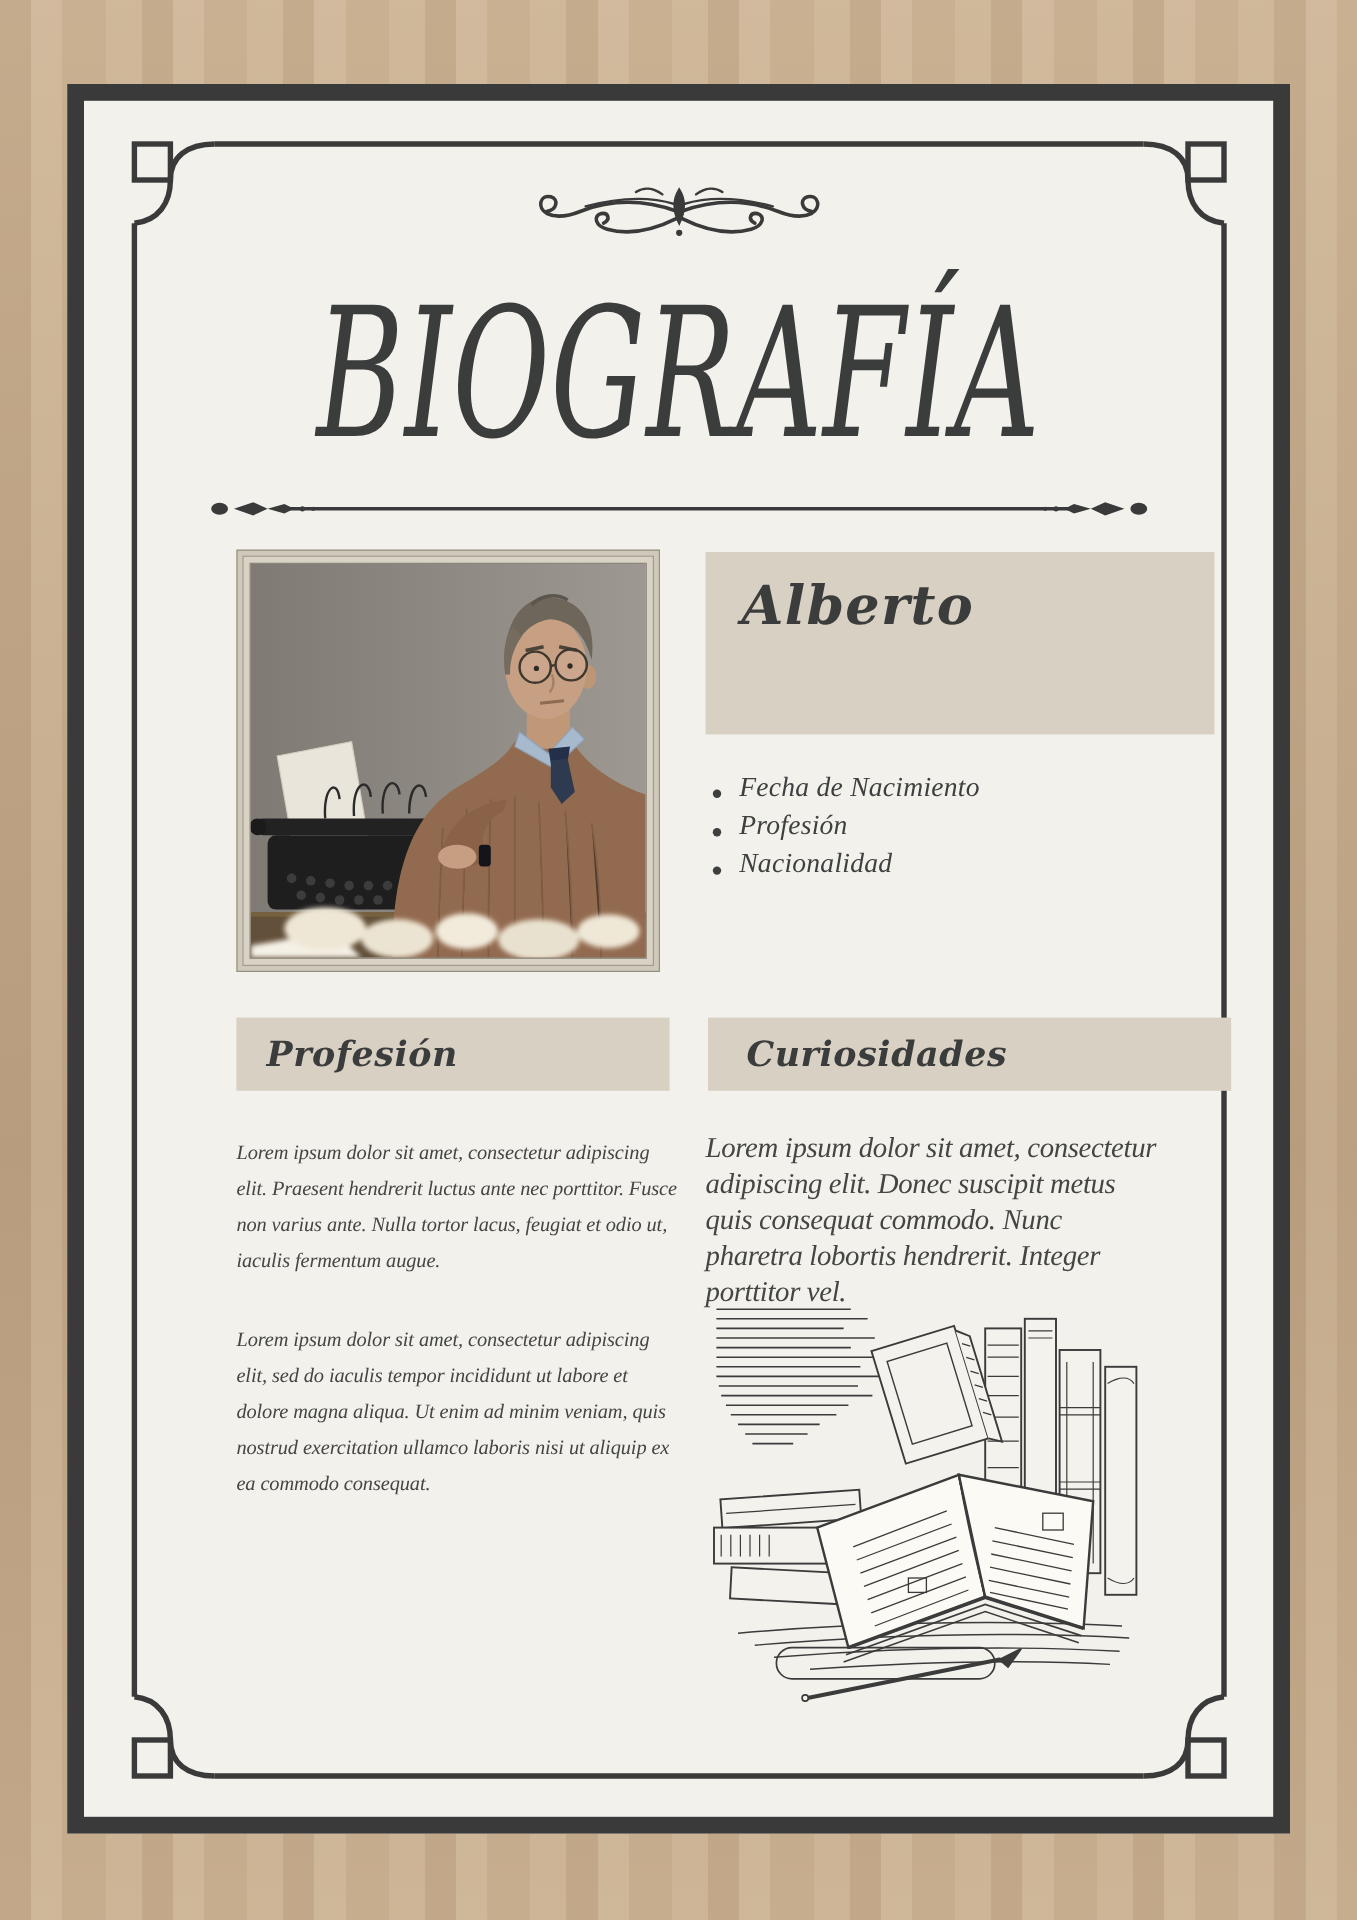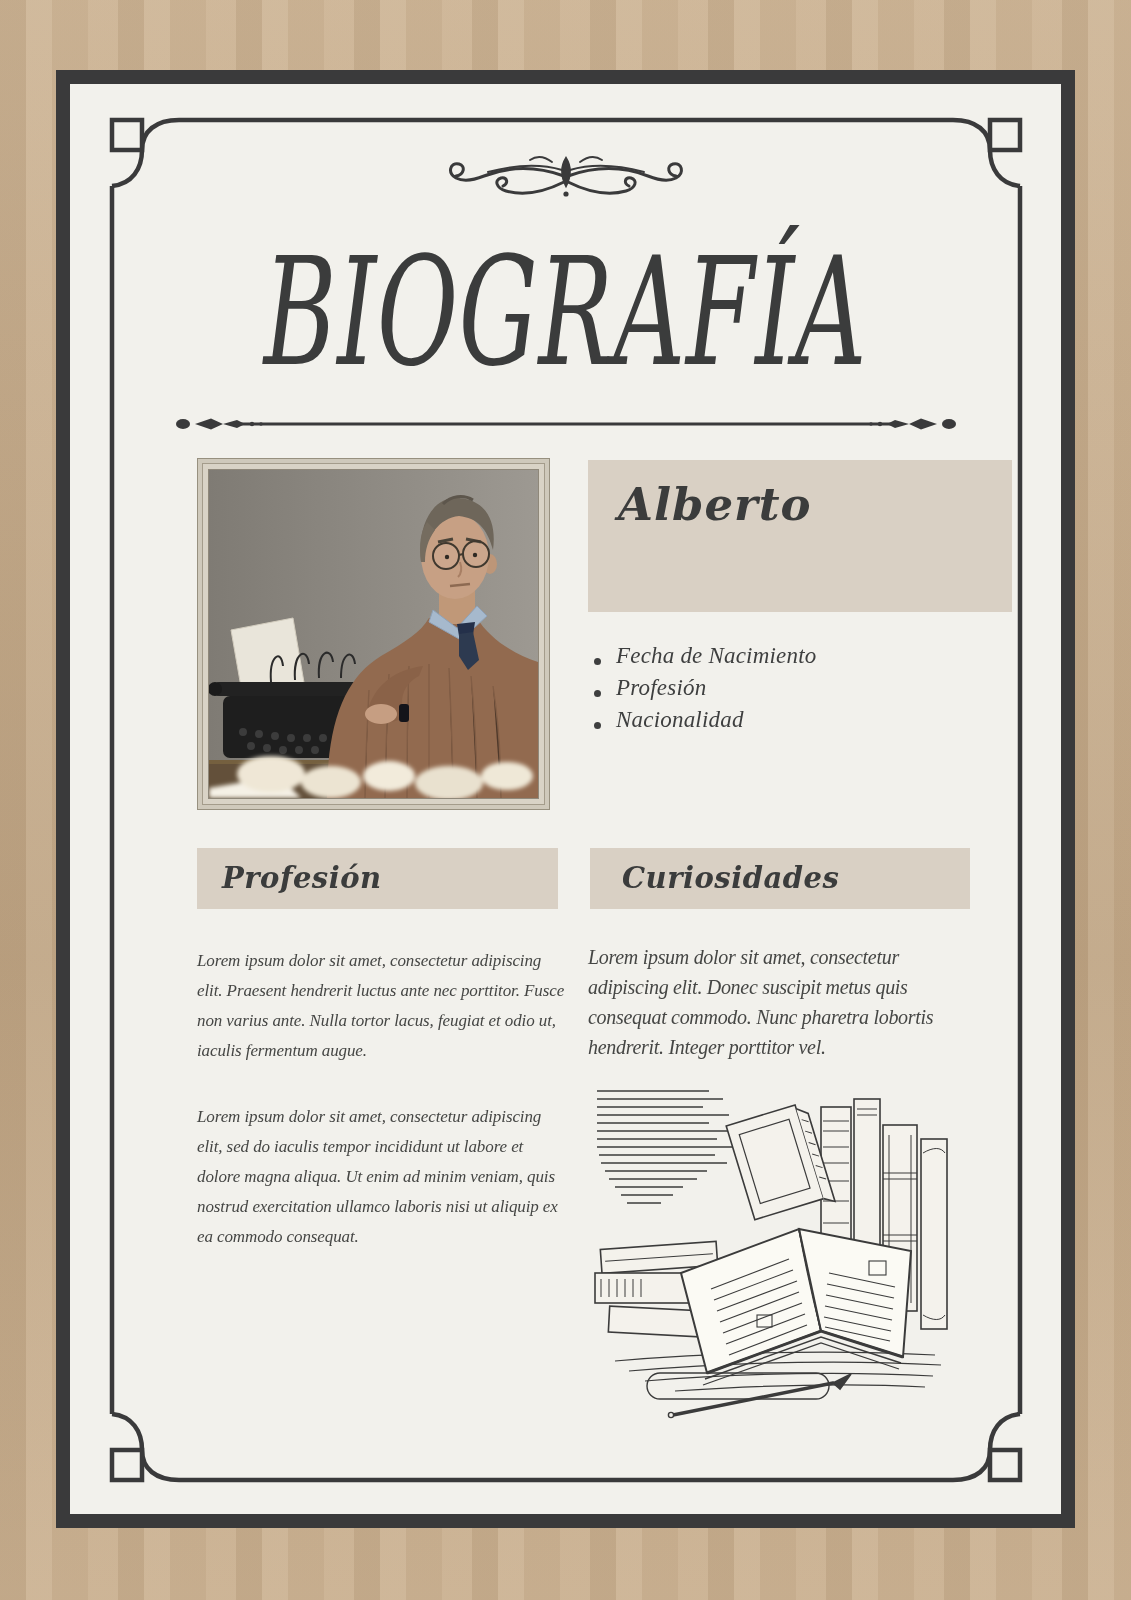--- a/index.html
+++ b/index.html
@@ -43,24 +43,24 @@
   }
   .bullets{position:absolute;left:592px;top:640px;width:370px;}
   .bullet{display:flex;align-items:center;height:32px;font-size:23px;color:#3e3f3f;letter-spacing:.2px;}
   .bullet .dot{width:7px;height:7px;border-radius:50%;background:#3e3f3f;margin:11px 15px 0 2px;flex:0 0 auto;}
   .sec-head{
     position:absolute;height:61px;background:#d9d0c4;box-sizing:border-box;
     font-family:"DejaVu Serif",serif;font-weight:bold;font-size:29px;line-height:61px;
     color:#3b3c3c;letter-spacing:.5px;
   }
   #head-left{left:197px;top:848px;width:361px;padding-left:25px;}
-  #head-right{left:590px;top:848px;width:380px;padding-left:32px;}
+  #head-right{left:590px;top:848px;width:436px;padding-left:32px;}
   .col{position:absolute;color:#454644;font-size:17px;line-height:30px;letter-spacing:-0.1px;}
   #col-left{left:197px;top:946px;width:372px;}
-  #col-right{left:588px;top:942px;width:380px;font-size:20px;letter-spacing:-0.3px;}
+  #col-right{left:588px;top:942px;width:380px;font-size:24px;letter-spacing:-0.3px;}
   .col p{margin:0 0 36px 0;}
   .books{position:absolute;left:585px;top:1076px;width:382px;height:354px;}
   .books svg{width:100%;height:100%;display:block;}
 </style>
 </head>
 <body>
 
 <div id="canvas">
 
   <div class="frame"></div>

